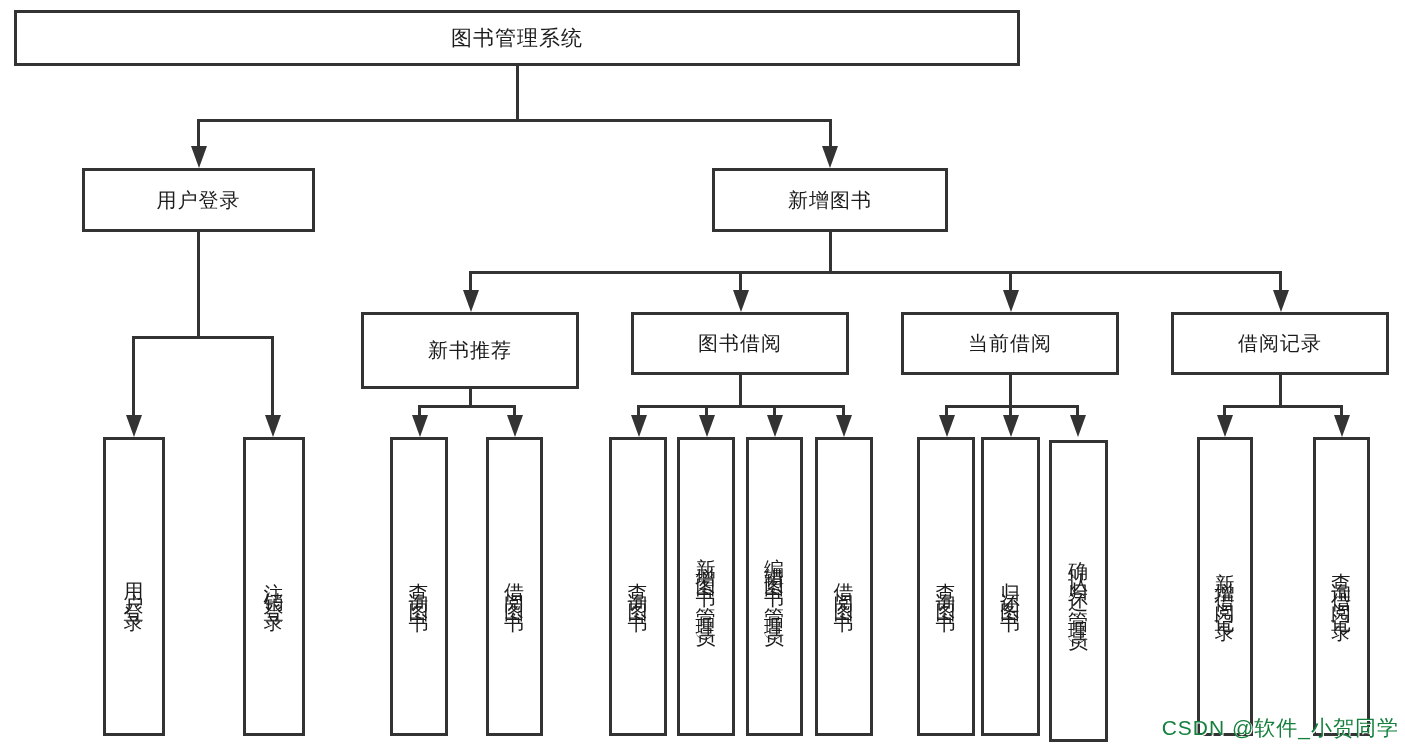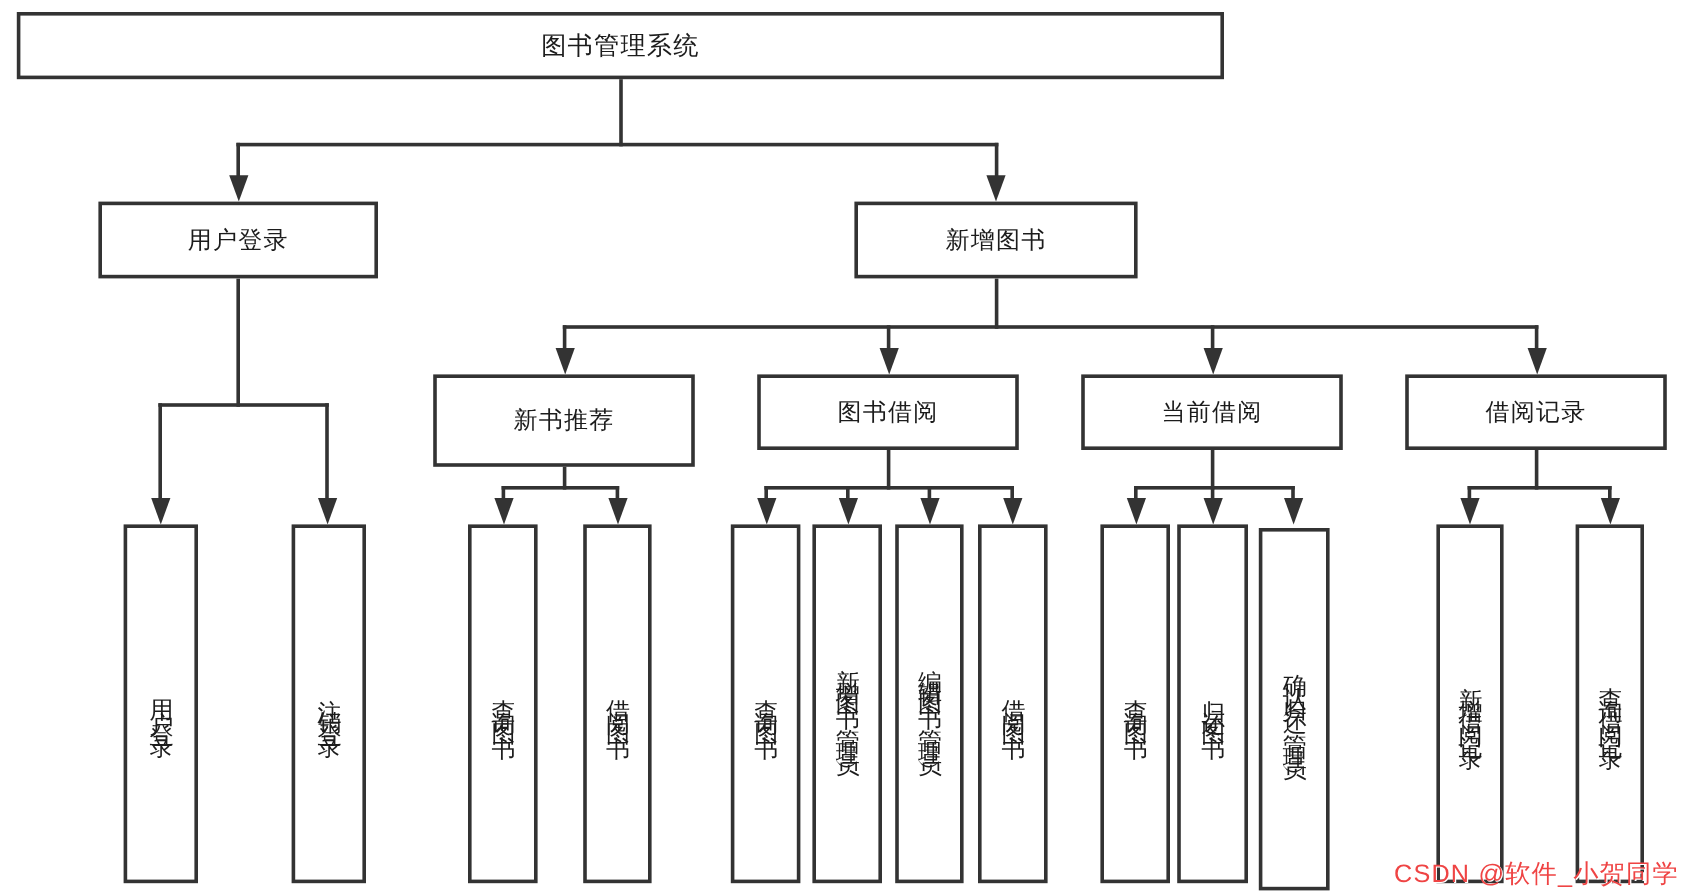--- a/index.html
+++ b/index.html
@@ -49,21 +49,21 @@
     width: 0; height: 0;
     border-left: 8px solid transparent;
     border-right: 8px solid transparent;
     border-top: 22px solid #333333;
   }
   .watermark {
     position: absolute;
     top: 714px;
     right: 6px;
     font-size: 21px;
-    color: #ef4444;
+    color: #15803d;
     letter-spacing: 1px;
     text-shadow: 1px 1px 0 #ffffff;
     z-index: 5;
     white-space: nowrap;
   }
 </style>
 </head>
 <body>
 
 <div class="canvas">

